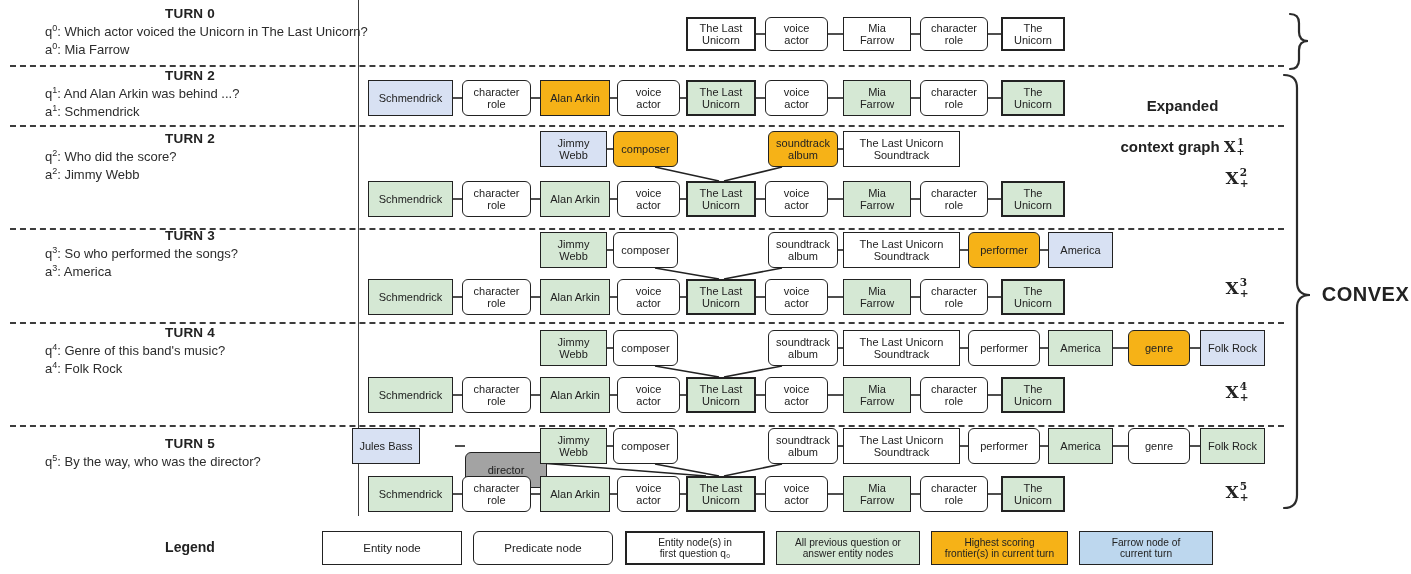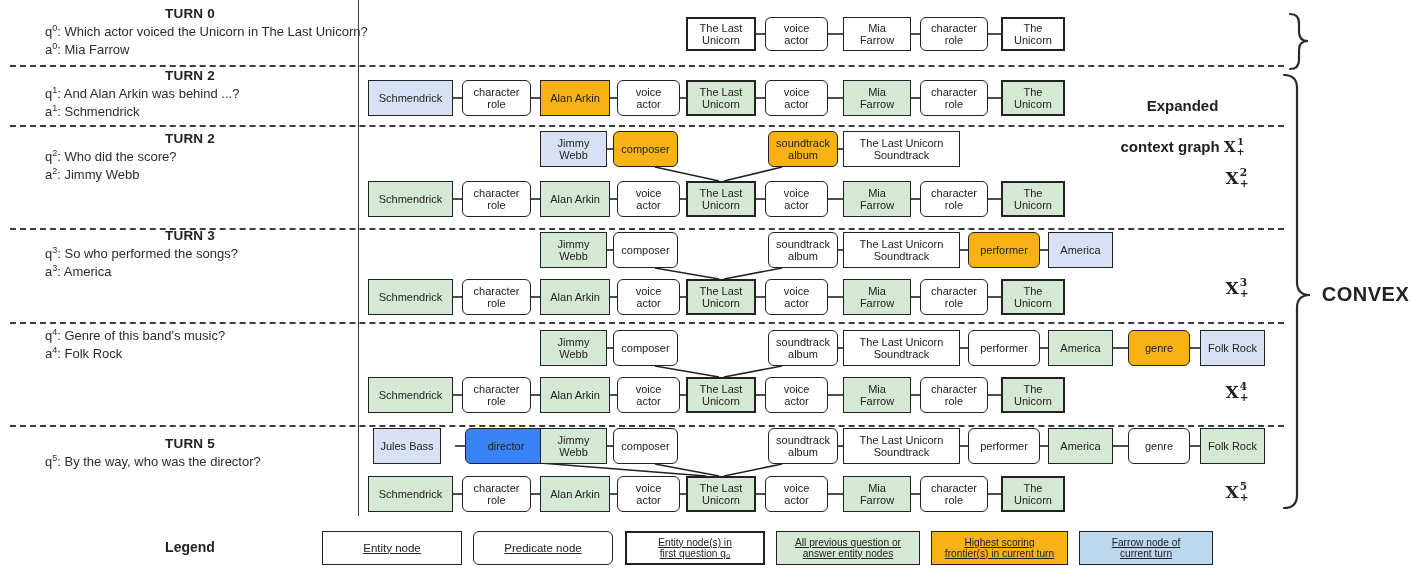--- a/index.html
+++ b/index.html
@@ -24,21 +24,21 @@
   .side-label{position:absolute;font-weight:bold;text-align:center;white-space:pre-line;}
   .kgqa{left:1316px;top:22px;width:96px;font-size:14.5px;line-height:1.3;}
   .expanded{left:1090px;top:76px;width:185px;font-size:15px;line-height:1.35;}
   .convex{left:1320px;top:283px;width:91px;font-size:20px;letter-spacing:.5px;}
   .xlab{font-family:"DejaVu Serif",serif;font-weight:bold;font-size:17px;display:inline-flex;align-items:center;}
   .xlab .scripts{display:inline-flex;flex-direction:column;font-size:10.5px;line-height:1.05;margin-left:1px;}
   .x-abs{position:absolute;transform:translate(-50%,-50%);z-index:2;}
   .expanded .xlab{font-size:15px;}
   .expanded .xlab .scripts{font-size:9.5px;}
   .legend-title{position:absolute;left:130px;top:539px;width:120px;text-align:center;font-size:14px;font-weight:bold;}
-  .legend-item{font-size:10.2px;text-decoration:underline;}
+  .legend-item{font-size:10.2px;}
   .legend-item.big-text{font-size:11.5px;}
 </style>
 </head>
 <body>
 
 <div class="stage">
   <svg class="overlay">
       <line x1="756" y1="34" x2="765" y2="34" stroke="#222222" stroke-width="1.6"></line>
       <line x1="828" y1="34" x2="843" y2="34" stroke="#222222" stroke-width="1.6"></line>
       <line x1="911" y1="34" x2="920" y2="34" stroke="#222222" stroke-width="1.6"></line>
@@ -130,20 +130,21 @@
         <div class="turn-header">TURN 2</div>
         <div class="qa-line">q<sup>2</sup>: Who did the score?</div>
         <div class="qa-line">a<sup>2</sup>: Jimmy Webb</div>
       </div>
       <div class="turn-block" style="top: 228px;">
         <div class="turn-header">TURN 3</div>
         <div class="qa-line">q<sup>3</sup>: So who performed the songs?</div>
         <div class="qa-line">a<sup>3</sup>: America</div>
       </div>
       <div class="turn-block" style="top: 325px;">
+        <div class="turn-header">TURN 4</div>
         <div class="qa-line">q<sup>4</sup>: Genre of this band's music?</div>
         <div class="qa-line">a<sup>4</sup>: Folk Rock</div>
       </div>
       <div class="turn-block" style="top: 423px; margin-top: 13px;">
         <div class="turn-header">TURN 5</div>
         <div class="qa-line">q<sup>5</sup>: By the way, who was the director?</div>
       </div>
     </div>
   <div>
       <div class="node entity bold" style="left: 686px; top: 17px; width: 70px; height: 34px; background: rgb(255, 255, 255);">The Last
@@ -240,22 +241,22 @@
       <div class="node entity bold" style="left: 686px; top: 377px; width: 70px; height: 36px; background: rgb(213, 232, 212);">The Last
 Unicorn</div>
       <div class="node predicate" style="left: 765px; top: 377px; width: 63px; height: 36px; background: rgb(255, 255, 255);">voice
 actor</div>
       <div class="node entity" style="left: 843px; top: 377px; width: 68px; height: 36px; background: rgb(213, 232, 212);">Mia
 Farrow</div>
       <div class="node predicate" style="left: 920px; top: 377px; width: 68px; height: 36px; background: rgb(255, 255, 255);">character
 role</div>
       <div class="node entity bold" style="left: 1001px; top: 377px; width: 64px; height: 36px; background: rgb(213, 232, 212);">The
 Unicorn</div>
-      <div class="node entity" style="left: 373px; top: 428px; width: 68px; height: 36px; background: rgb(216, 225, 243);">Jules Bass</div>
-      <div class="node predicate" style="left: 465px; top: 428px; width: 82px; height: 36px; background: #3b82f6;">director</div>
+      <div class="node entity" style="left: 352px; top: 428px; width: 68px; height: 36px; background: rgb(216, 225, 243);">Jules Bass</div>
+      <div class="node predicate" style="left: 465px; top: 452px; width: 82px; height: 36px; background: #a3a3a3;">director</div>
       <div class="node entity" style="left: 540px; top: 428px; width: 67px; height: 36px; background: rgb(213, 232, 212);">Jimmy
 Webb</div>
       <div class="node predicate" style="left: 613px; top: 428px; width: 65px; height: 36px; background: rgb(255, 255, 255);">composer</div>
       <div class="node predicate" style="left: 768px; top: 428px; width: 70px; height: 36px; background: rgb(255, 255, 255);">soundtrack
 album</div>
       <div class="node entity" style="left: 843px; top: 428px; width: 117px; height: 36px; background: rgb(255, 255, 255);">The Last Unicorn
 Soundtrack</div>
       <div class="node predicate" style="left: 968px; top: 428px; width: 72px; height: 36px; background: rgb(255, 255, 255);">performer</div>
       <div class="node entity" style="left: 1048px; top: 428px; width: 65px; height: 36px; background: rgb(213, 232, 212);">America</div>
       <div class="node predicate" style="left: 1128px; top: 428px; width: 62px; height: 36px; background: rgb(255, 255, 255);">genre</div>

